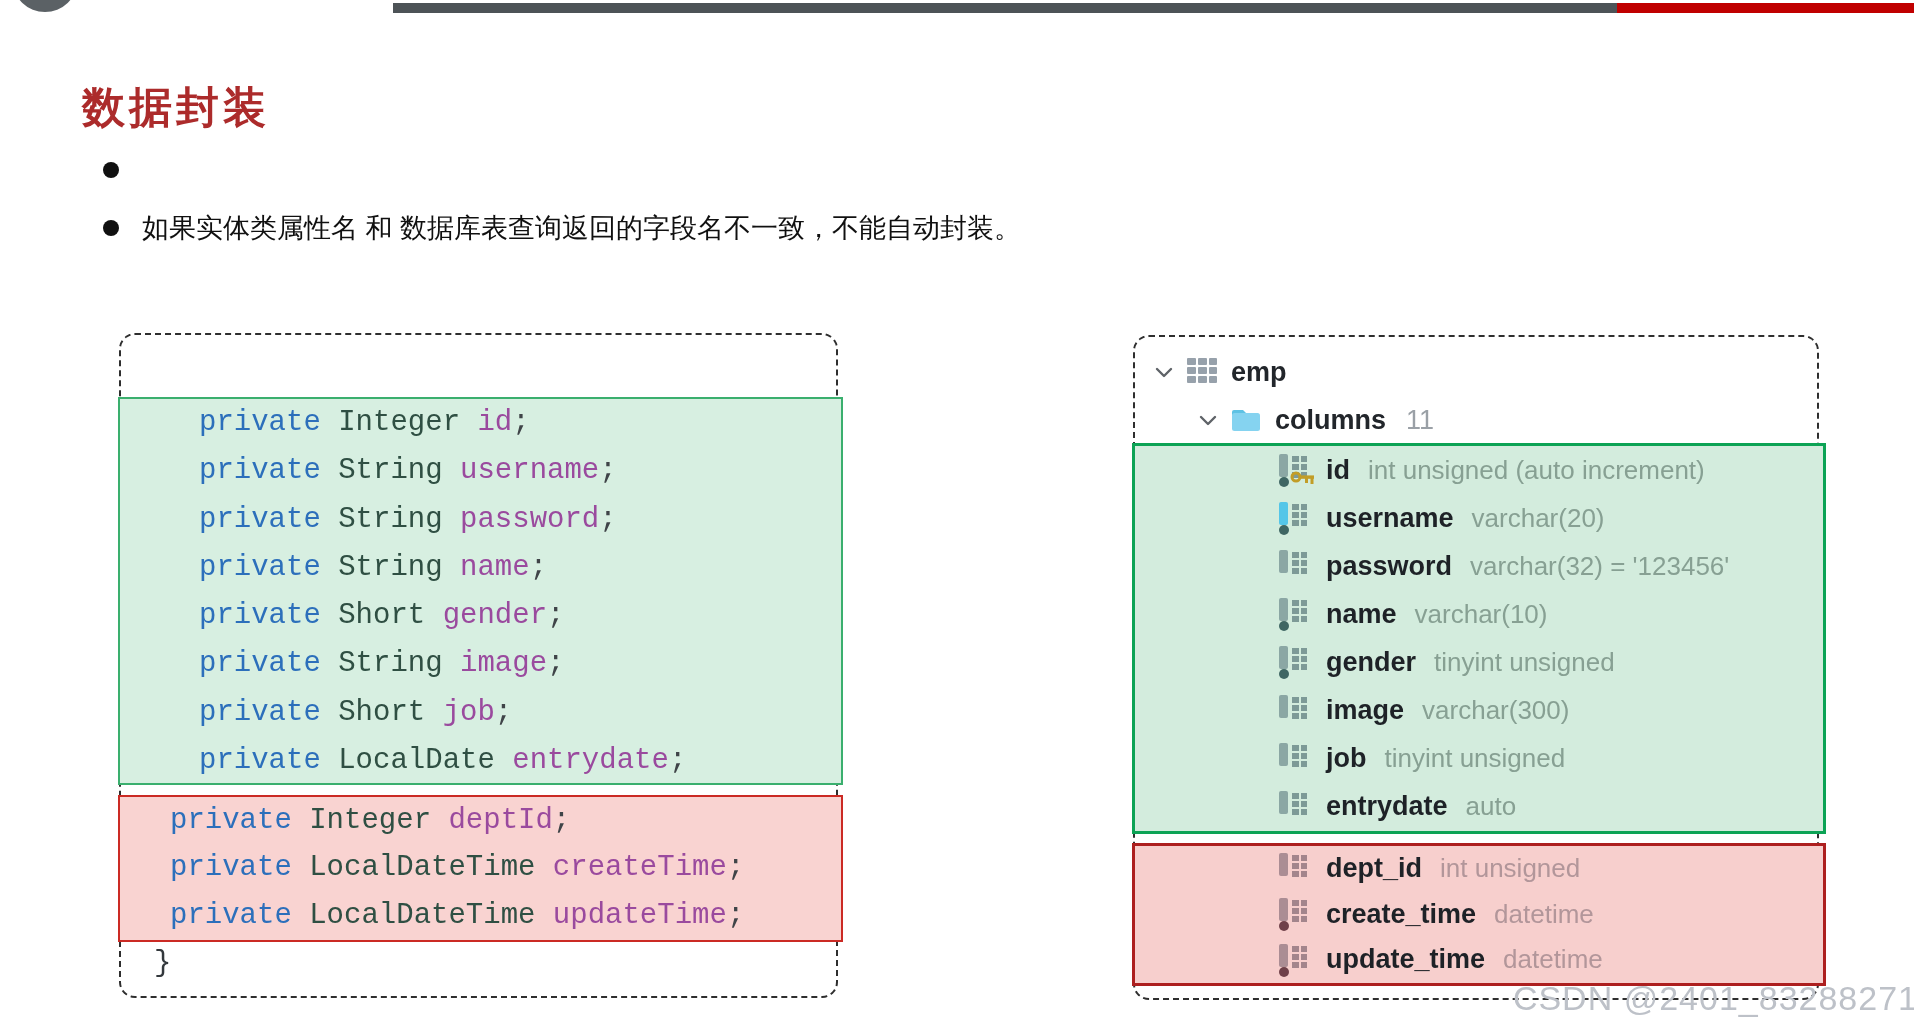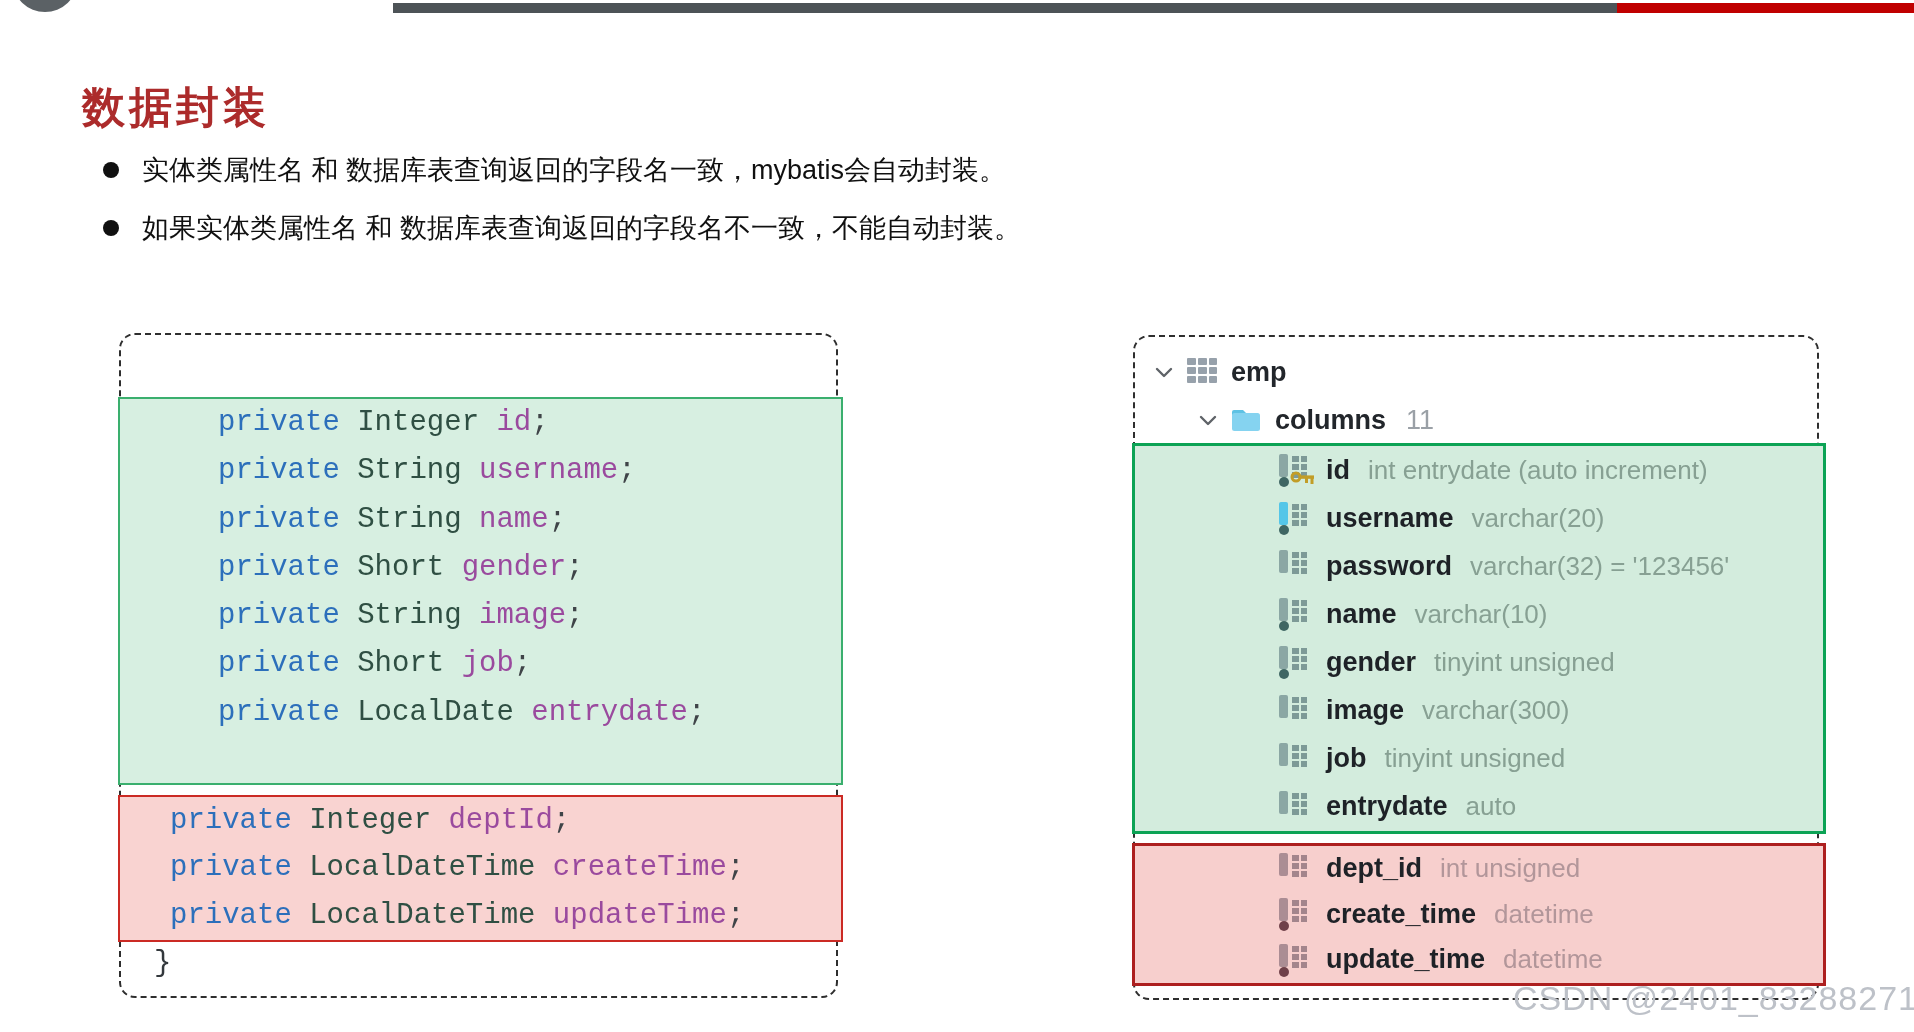--- a/index.html
+++ b/index.html
@@ -35,21 +35,21 @@
   .code-line { font-family:"Liberation Mono","DejaVu Sans Mono",monospace;
     font-size:29px; white-space:pre; color:#2b2b2b; }
   .line-class { position:absolute; top:13px; left:0; right:0; height:48px; line-height:48px; padding-left:30px; }
   .line-close { position:absolute; top:605px; left:0; height:48px; line-height:48px; padding-left:33px; color:#33383c; }
 
   .hl { position:absolute; box-sizing:border-box; z-index:1; }
   .java .hl.green { left:-3px; right:-7px; top:62px; height:388px;
     background:var(--c-green_bg_left,#d7efe1); border:2px solid var(--c-green_border_left,#3aaf6e); }
   .java .hl.red   { left:-3px; right:-7px; top:460px; height:147px;
     background:var(--c-red_bg_left,#f9d3d1); border:2px solid var(--c-red_border_left,#cb2a24); }
-  .java .hl.green .code-line { height:48.3px; line-height:48.3px; padding-left:98px; }
+  .java .hl.green .code-line { height:48.3px; line-height:48.3px; padding-left:63px;margin-left:16px; }
   .java .hl.red   .code-line { height:47.3px; line-height:47.3px; padding-left:50px; }
 
   .tk { white-space:pre; }
   .tk.kw   { color:var(--c-kw,#2c6fbb); }
   .tk.type { color:var(--c-type,#2f4f43); }
   .tk.name { color:var(--c-field,#9a4a9e); }
   .tk.semi { color:#3f4448; }
   .tk.kw, .tk.type { margin-right:1ch; }
   .tk.rest { color:#23272b; }
 
@@ -99,35 +99,35 @@
 
   <div class="corner-circle"></div>
   <div class="topbar-gray"></div>
   <div class="topbar-red"></div>
 
   <h1 class="page-title">数据封装</h1>
 
   <div class="bullets">
     <div class="bullet">
       <span class="dot"></span>
-      <span>实体类属性名 和 数据库表查询返回的字段名一致，mybatis会自动封装。</span>
     </div>
     <div class="bullet">
       <span class="dot"></span>
       <span>如果实体类属性名 和 数据库表查询返回的字段名不一致，不能自动封装。</span>
     </div>
   </div>
 
   <div class="panel java">
     <div class="code-line line-class">
       <span class="tk kw">public class</span><span class="tk rest">Emp {</span>
     </div>
     <div class="hl green" id="java-green">
         <div class="code-line"><span class="tk kw">private</span><span class="tk type">Integer</span><span class="tk name">id</span><span class="tk semi">;</span></div>
         <div class="code-line"><span class="tk kw">private</span><span class="tk type">String</span><span class="tk name">username</span><span class="tk semi">;</span></div>
+        <div class="code-line"><span class="tk kw">private</span><span class="tk type">String</span><span class="tk name">password</span><span class="tk semi">;</span></div>
         <div class="code-line"><span class="tk kw">private</span><span class="tk type">String</span><span class="tk name">name</span><span class="tk semi">;</span></div>
         <div class="code-line"><span class="tk kw">private</span><span class="tk type">Short</span><span class="tk name">gender</span><span class="tk semi">;</span></div>
         <div class="code-line"><span class="tk kw">private</span><span class="tk type">String</span><span class="tk name">image</span><span class="tk semi">;</span></div>
         <div class="code-line"><span class="tk kw">private</span><span class="tk type">Short</span><span class="tk name">job</span><span class="tk semi">;</span></div>
         <div class="code-line"><span class="tk kw">private</span><span class="tk type">LocalDate</span><span class="tk name">entrydate</span><span class="tk semi">;</span></div>
       </div>
     <div class="hl red" id="java-red">
         <div class="code-line"><span class="tk kw">private</span><span class="tk type">Integer</span><span class="tk name">deptId</span><span class="tk semi">;</span></div>
         <div class="code-line"><span class="tk kw">private</span><span class="tk type">LocalDateTime</span><span class="tk name">createTime</span><span class="tk semi">;</span></div>
         <div class="code-line"><span class="tk kw">private</span><span class="tk type">LocalDateTime</span><span class="tk name">updateTime</span><span class="tk semi">;</span></div>
@@ -179,21 +179,21 @@
               <rect class="cell" x="23" y="19" width="6" height="6"></rect>
             </svg><svg class="key-svg" viewBox="0 0 26 14" width="26" height="14">
               <circle cx="6" cy="7" r="4" fill="none" stroke="#c29d27" stroke-width="3"></circle>
               <g fill="#c29d27">
                 <rect x="10" y="5.4" width="14" height="3.4"></rect>
                 <rect x="15" y="8" width="3" height="5"></rect>
                 <rect x="20.5" y="8" width="3" height="6"></rect>
               </g>
             </svg></span>
           <span class="col-name">id</span>
-          <span class="col-type">int entrydate (auto increment)</span>
+          <span class="col-type">int unsigned (auto increment)</span>
         </div>
         <div class="col-row">
           <span class="col-icon"><svg viewBox="0 0 30 34" width="30" height="34" aria-hidden="true">
               <rect class="bar blue" x="1" y="1" width="9" height="23" rx="2"></rect>
               <circle class="dot" cx="6" cy="29" r="5"></circle>
               <rect class="cell" x="14" y="3" width="7" height="6"></rect>
               <rect class="cell" x="23" y="3" width="6" height="6"></rect>
               <rect class="cell" x="14" y="11" width="7" height="6"></rect>
               <rect class="cell" x="23" y="11" width="6" height="6"></rect>
               <rect class="cell" x="14" y="19" width="7" height="6"></rect>

